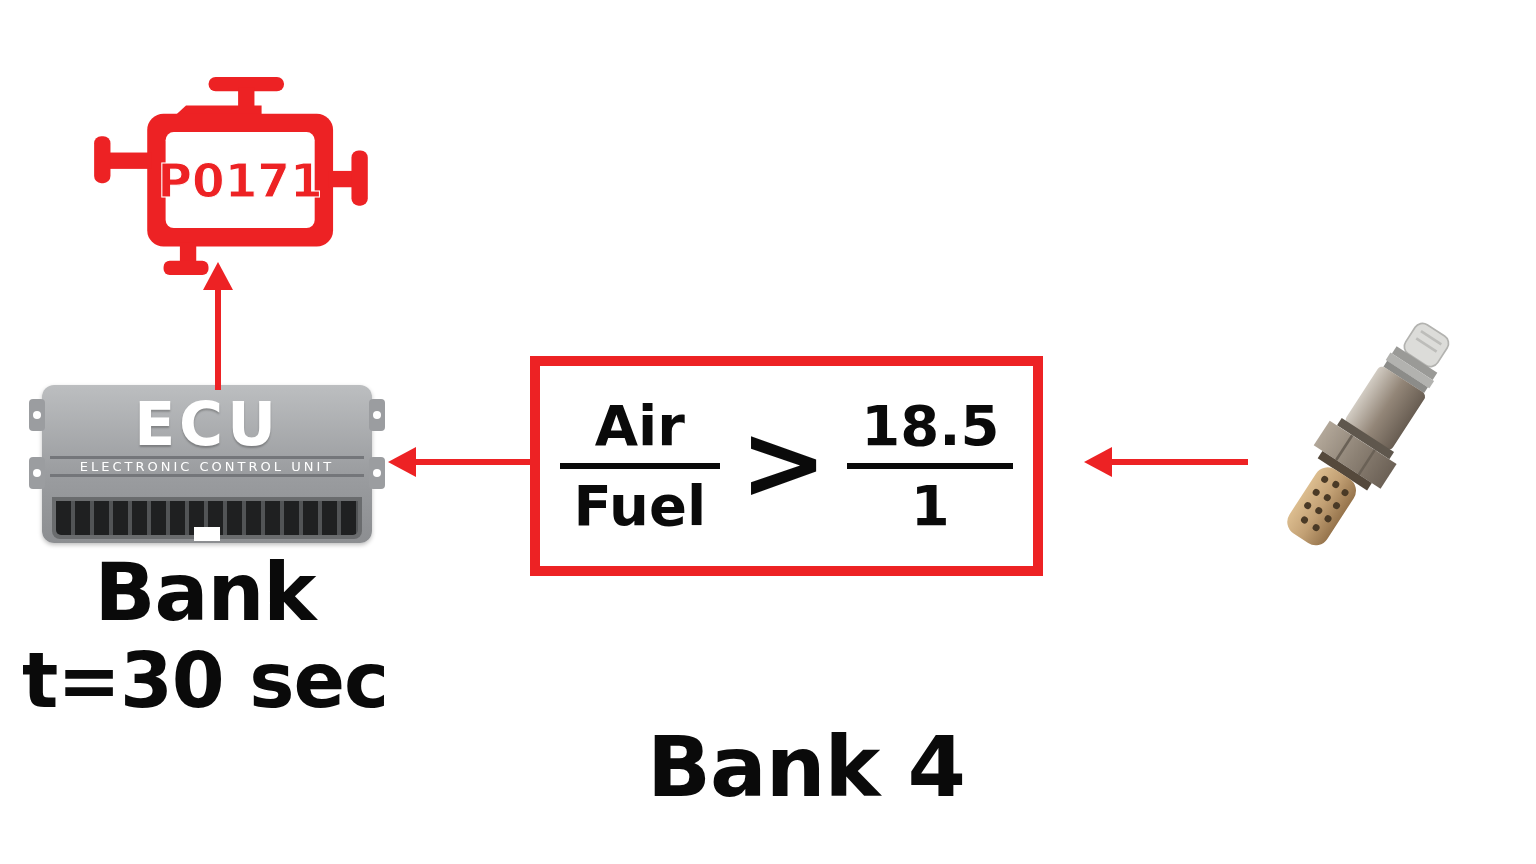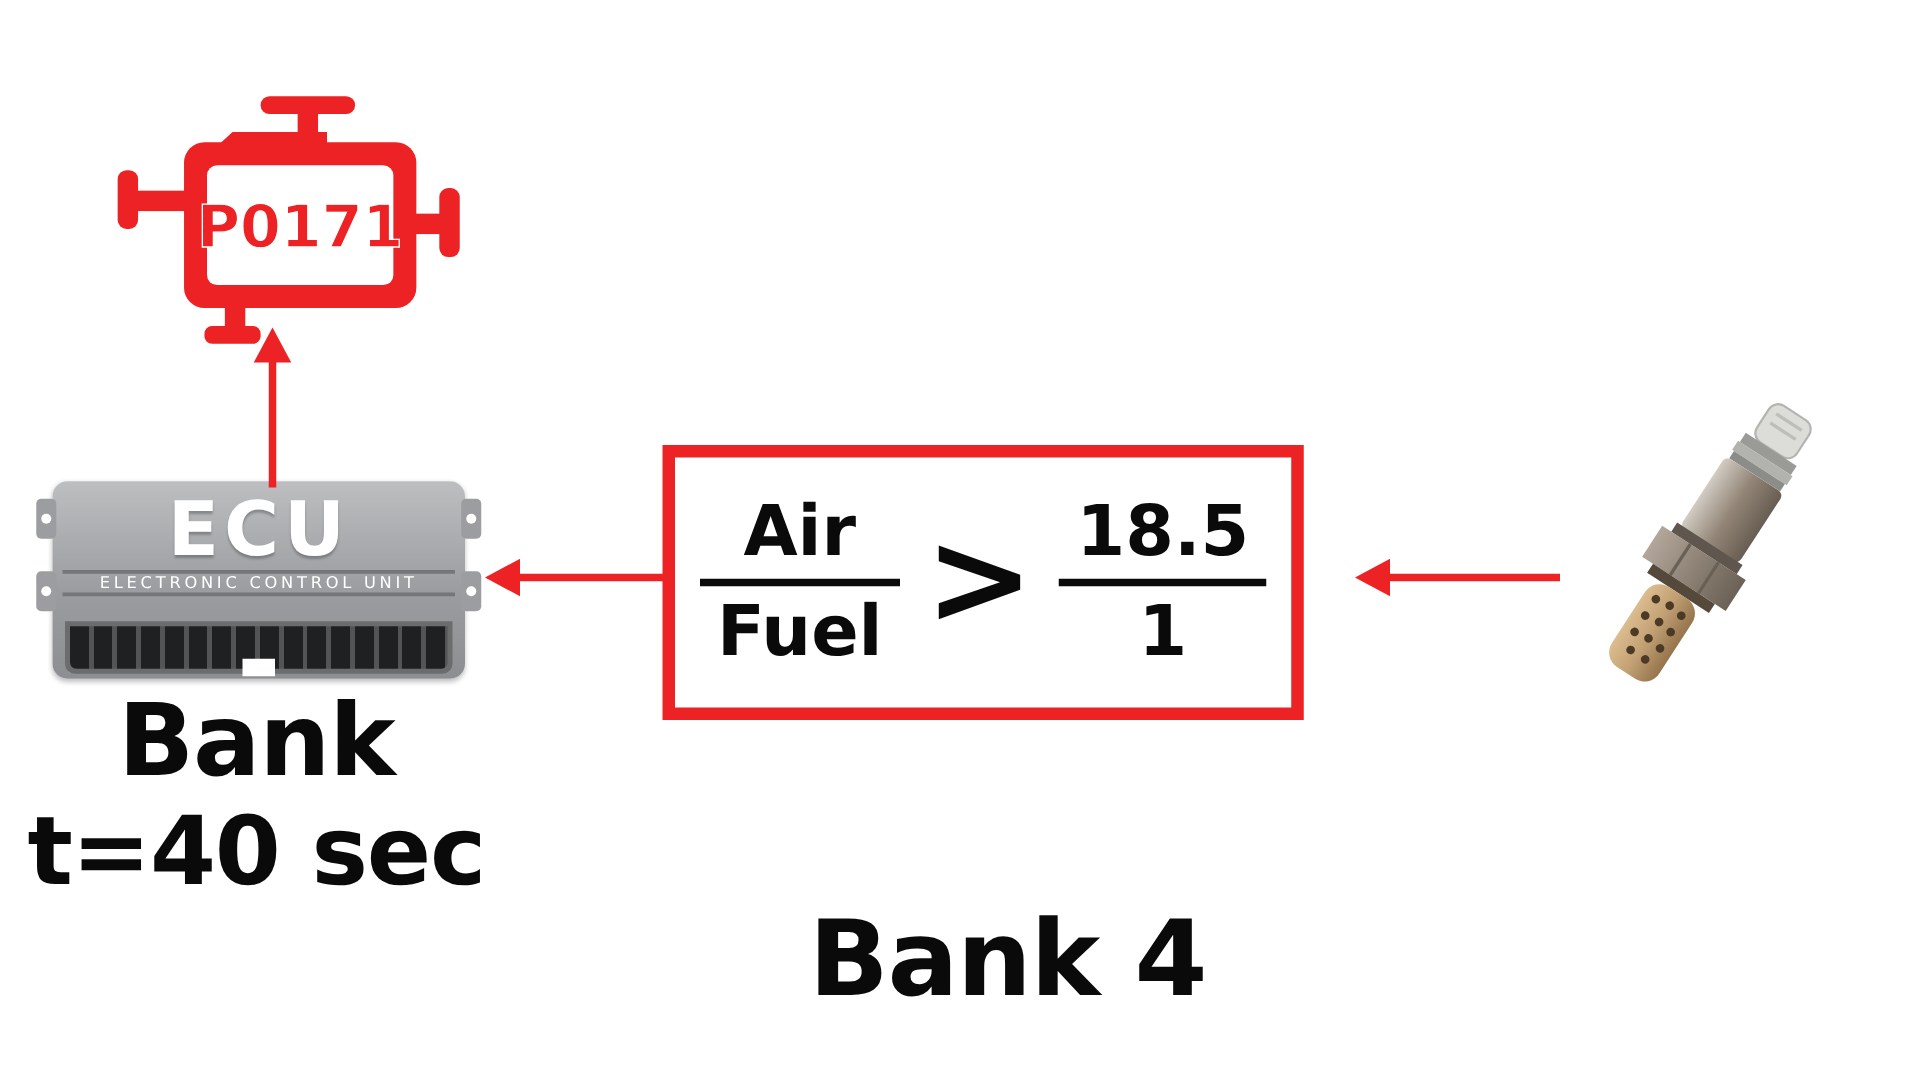--- a/index.html
+++ b/index.html
@@ -116,21 +116,21 @@
     <div class="ecu-tab tab-rb"></div>
     <div class="ecu-label">ECU</div>
     <div class="ecu-band">ELECTRONIC CONTROL UNIT</div>
     <div class="ecu-connector">
       <div class="ecu-pins"></div>
     </div>
   </div>
 
   <div class="lean">
     <div class="l1">Bank</div>
-    <div class="l2">t=40 sec</div>
+    <div class="l2">t=30 sec</div>
   </div>
 
   <div class="fbox">
     <div class="frac">
       <div class="num">Air</div>
       <div class="bar"></div>
       <div class="den">Fuel</div>
     </div>
     <div class="op">&gt;</div>
     <div class="frac">

